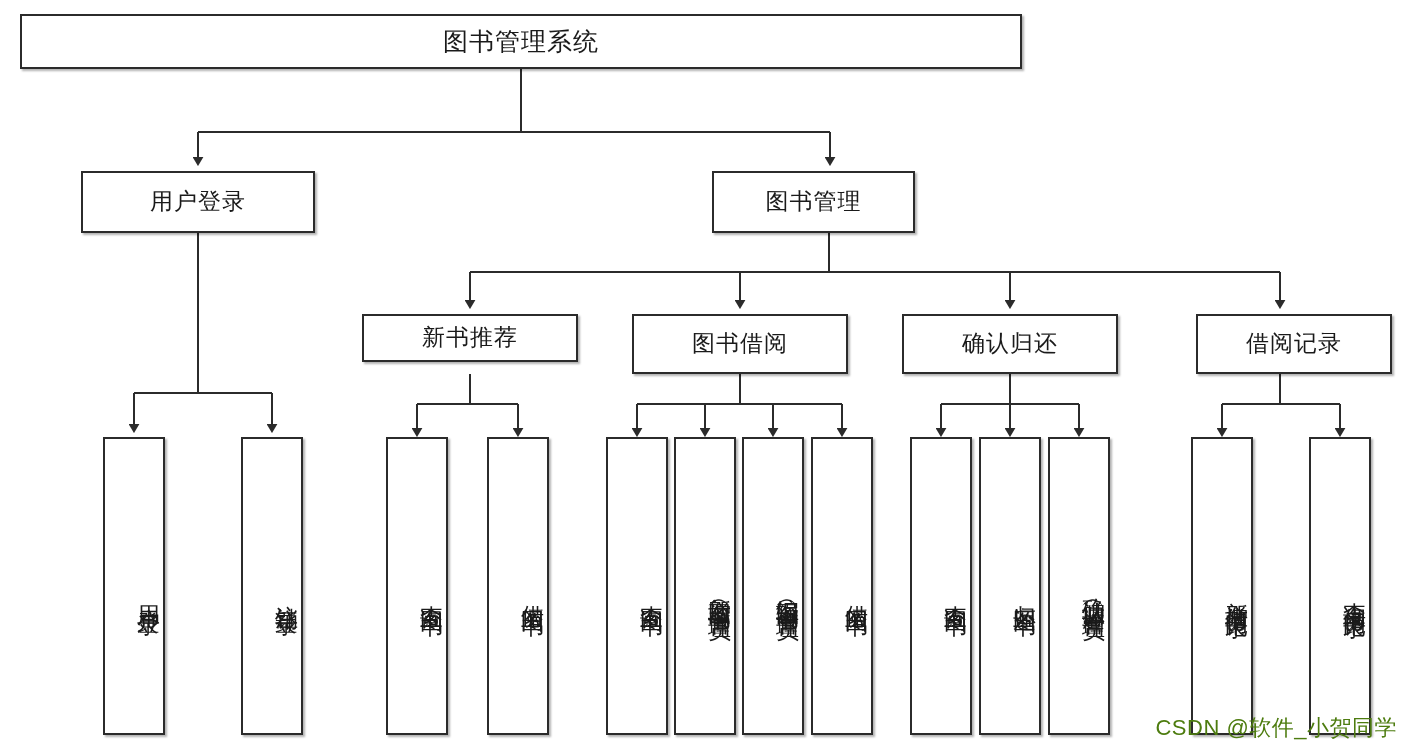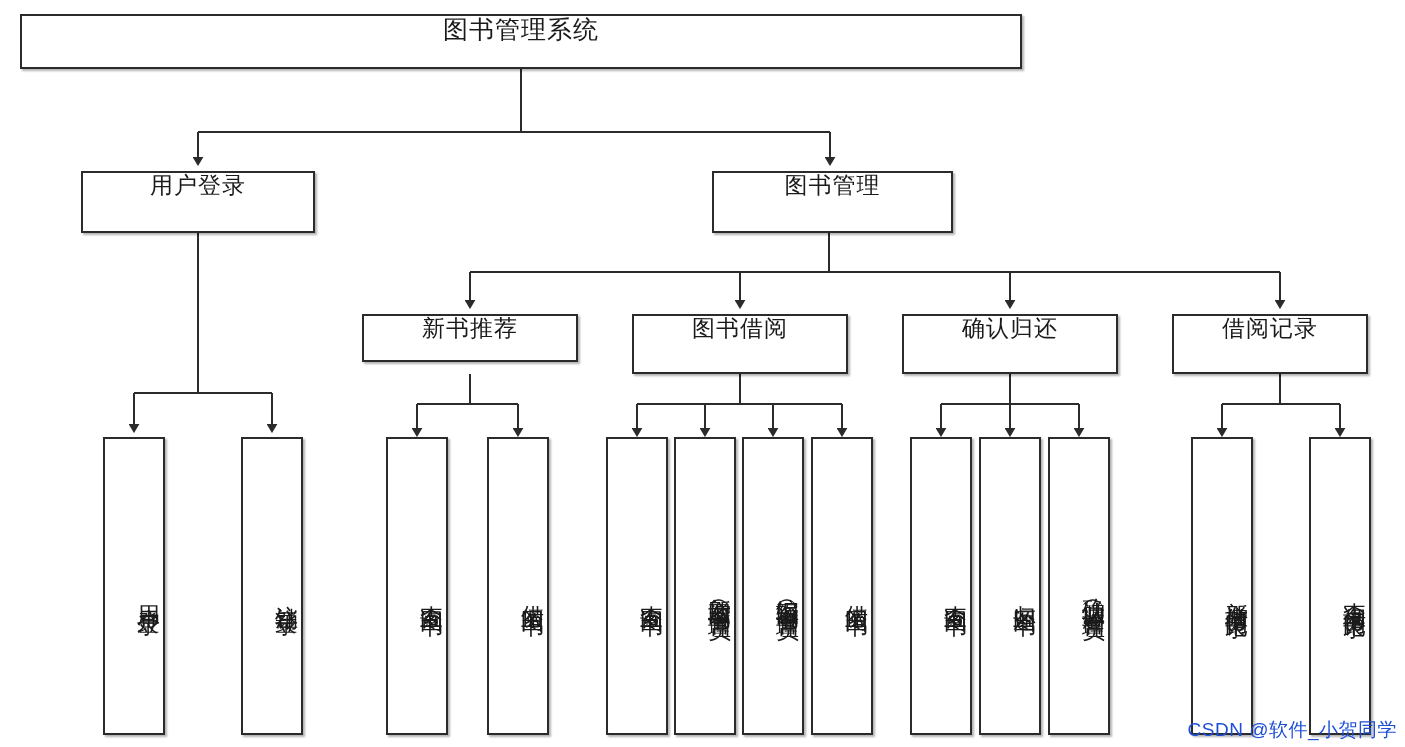--- a/index.html
+++ b/index.html
@@ -26,21 +26,21 @@
     height: 747px;
     pointer-events: none;
   }
   .node {
     position: absolute;
     box-sizing: border-box;
     background: #ffffff;
     border: 2.4px solid #2b2b2b;
     box-shadow: 2px 2px 2px rgba(0,0,0,0.30);
     display: flex;
-    align-items: flex-start;
+    align-items: center;
     justify-content: center;
     color: #1a1a1a;
     z-index: 3;
   }
   .node.horiz {
     font-size: 23px;
     letter-spacing: 1px;
     line-height: 1.1;
   }
   .node.vert {
@@ -58,22 +58,22 @@
     text-orientation: upright;
     white-space: nowrap;
   }
   #root-node {
     font-size: 25px;
   }
   .watermark {
     position: absolute;
     right: 8px;
     bottom: 4px;
-    font-size: 19px;
-    color: #1d4ed8;
+    font-size: 22px;
+    color: #4d7c0f;
     letter-spacing: 0.5px;
     z-index: 6;
     white-space: nowrap;
     font-family: "Liberation Sans", "DejaVu Sans", sans-serif;
   }
 </style>
 </head>
 <body>
 
 <div id="canvas">
@@ -130,37 +130,37 @@
   </svg>
 
   <div class="node horiz" id="root-node" style="left:20px; top:14px; width:1002px; height:55px;">
     <span>图书管理系统</span>
   </div>
 
   <div class="node horiz" style="left:81px; top:171px; width:234px; height:62px;">
     <span>用户登录</span>
   </div>
 
-  <div class="node horiz" style="left:712px; top:171px; width:241px; height:62px;">
+  <div class="node horiz" style="left:712px; top:171px; width:203px; height:62px;">
     <span>图书管理</span>
   </div>
 
   <div class="node horiz" style="left:362px; top:314px; width:216px; height:48px;">
     <span>新书推荐</span>
   </div>
 
   <div class="node horiz" style="left:632px; top:314px; width:216px; height:60px;">
     <span>图书借阅</span>
   </div>
 
   <div class="node horiz" style="left:902px; top:314px; width:216px; height:60px;">
     <span>确认归还</span>
   </div>
 
-  <div class="node horiz" style="left:1172px; top:314px; width:196px; height:60px;">
+  <div class="node horiz" style="left:1196px; top:314px; width:196px; height:60px;">
     <span>借阅记录</span>
   </div>
 
   <div class="node vert" style="left:103px; top:437px; width:62px; height:298px;">
     <span class="vlabel">用户登录</span>
   </div>
 
   <div class="node vert" style="left:241px; top:437px; width:62px; height:298px;">
     <span class="vlabel">注销登录</span>
   </div>

